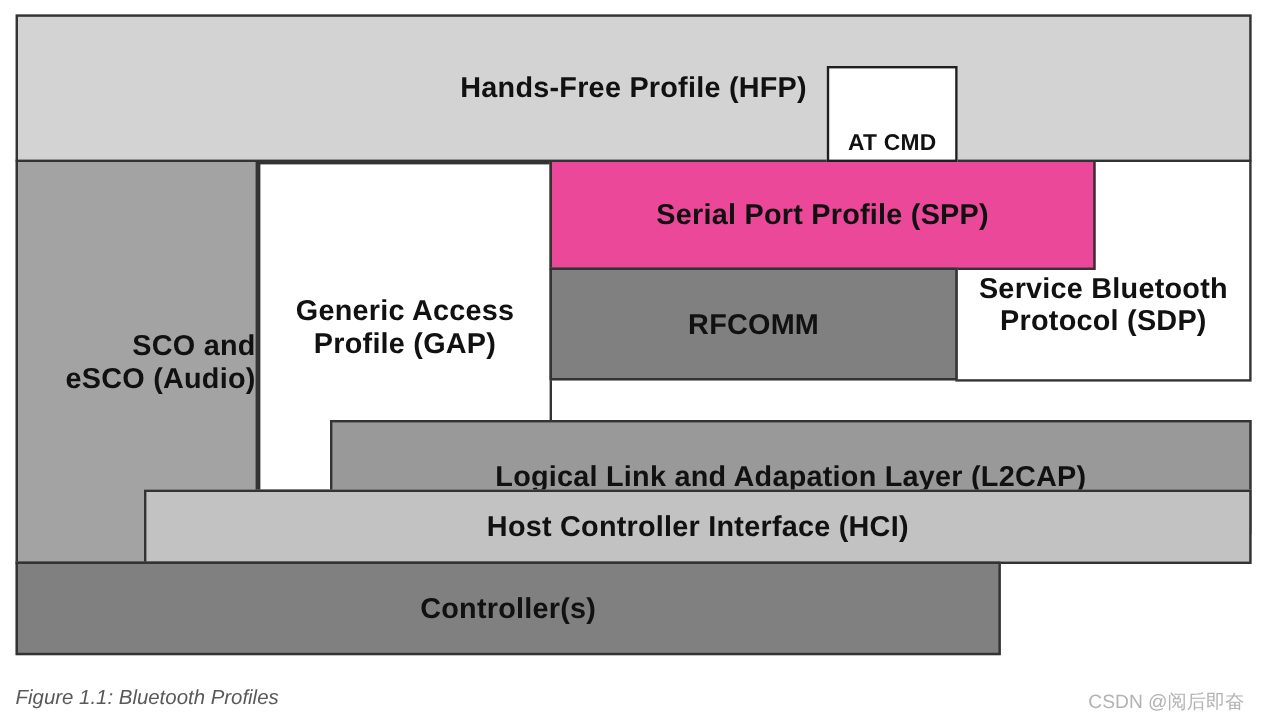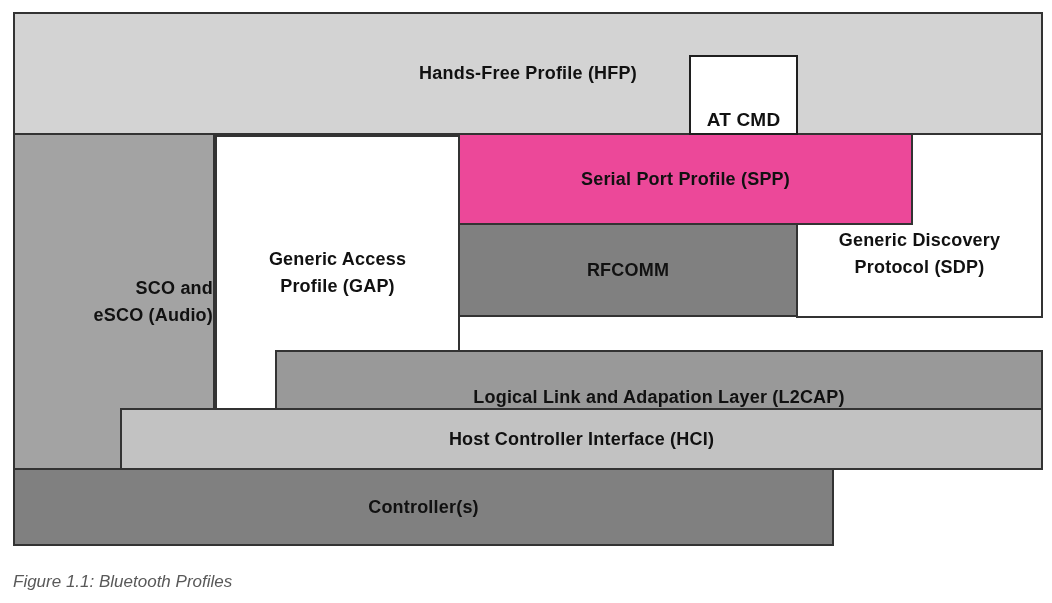--- a/index.html
+++ b/index.html
@@ -11,21 +11,21 @@
   .block {
     position: absolute;
     box-sizing: border-box;
     border: 2px solid #333333;
     display: flex;
     flex-direction: column;
     align-items: center;
     justify-content: center;
     text-align: center;
     font-weight: bold;
-    font-size: 18px;
+    font-size: 24px;
     line-height: 27px;
     color: #111111;
     letter-spacing: 0.2px;
   }
   
   .b-gap        { left: 215px; top: 135px; width: 245px; height: 275px; }
   .b-sdp        { left: 796px; top: 133px; width: 247px; height: 185px;
                   justify-content: flex-start; padding-top: 92px; }
   .b-spp        { left: 458px; top: 133px; width: 455px; height:  92px; }
   .b-rfcomm     { left: 458px; top: 223px; width: 340px; height:  94px; }
@@ -49,21 +49,21 @@
 <body>
 
 <div class="stage">
 
   <div class="block b-gap" style="background: rgb(255, 255, 255);">
     <div>Generic Access</div>
     <div>Profile (GAP)</div>
   </div>
 
   <div class="block b-sdp" style="background: rgb(255, 255, 255);">
-    <div>Generic Discovery</div>
+    <div>Service Bluetooth</div>
     <div>Protocol (SDP)</div>
   </div>
 
   <div class="block b-spp" style="background: #ec4899;">
     <div>Serial Port Profile (SPP)</div>
   </div>
 
   <div class="block b-rfcomm" style="background: rgb(128, 128, 128);">
     <div>RFCOMM</div>
   </div>
@@ -87,14 +87,15 @@
 
   <div class="block b-hfp" style="background: rgb(211, 211, 211);">
     <div>Hands-Free Profile (HFP)</div>
   </div>
 
   <div class="block b-atcmd" style="background: rgb(255, 255, 255);">
     <div>AT CMD</div>
   </div>
 
   <div class="caption">Figure 1.1: Bluetooth Profiles</div>
+  <div class="watermark">CSDN @阅后即奋</div>
 
 </div>
 
 </body></html>

